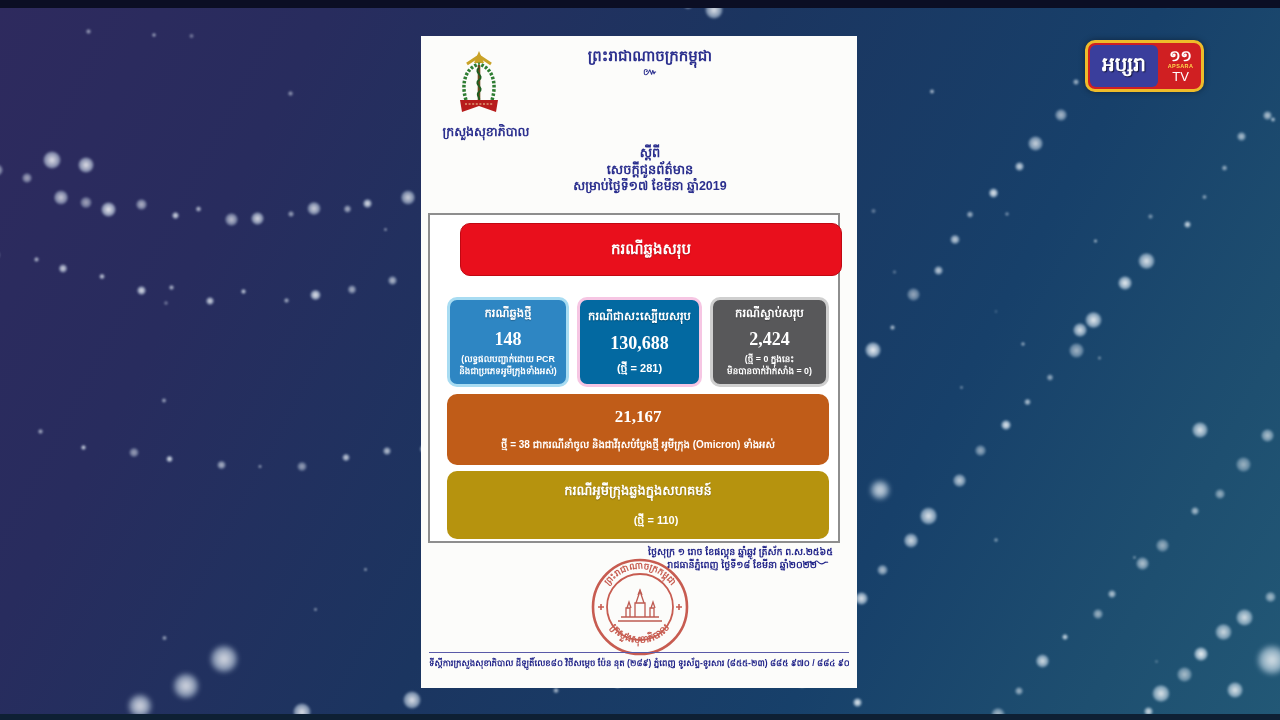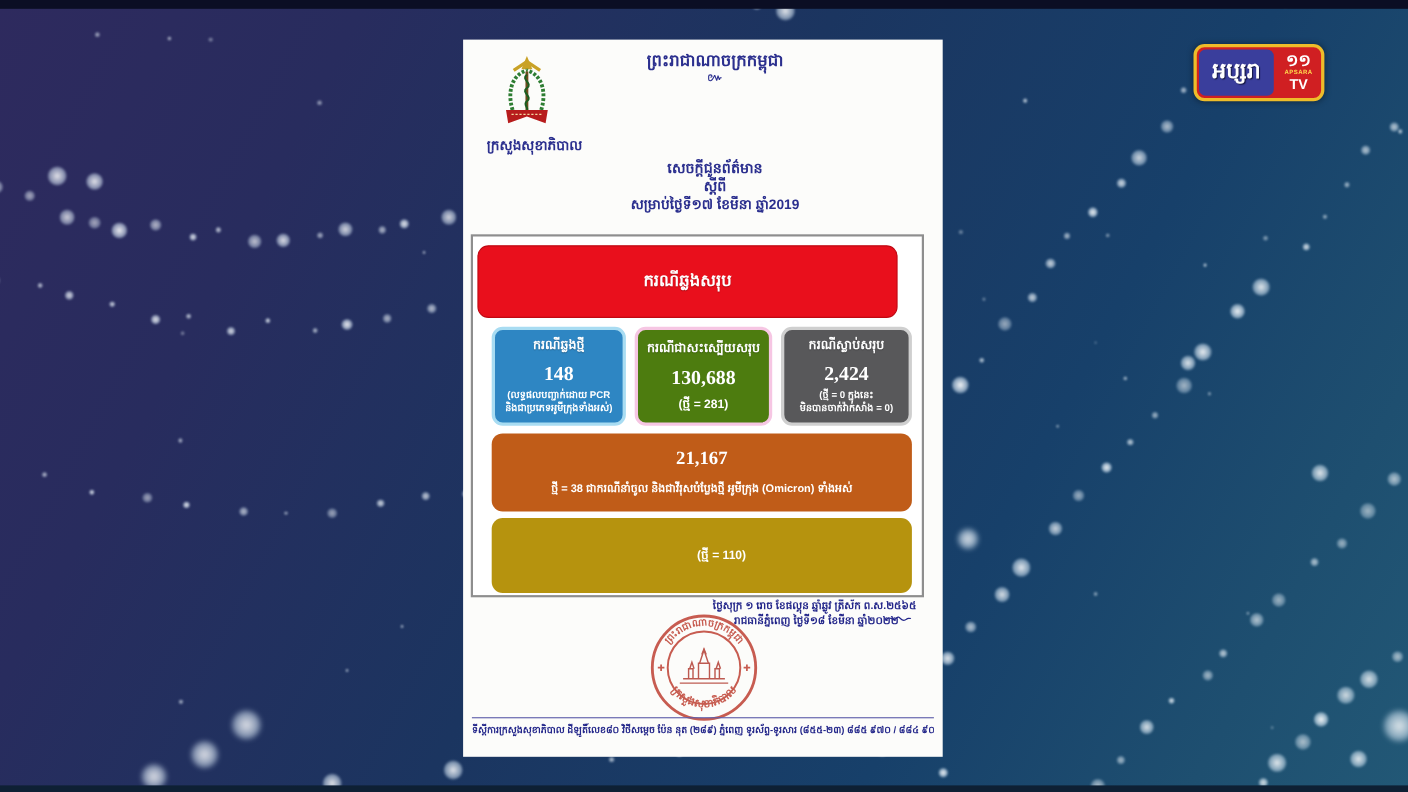--- a/index.html
+++ b/index.html
@@ -27,25 +27,25 @@
   .subj1{font-size:13px;}
   .subj2{font-size:12.5px;}
   
   .stats-card{position:absolute;left:7px;top:177px;width:412px;height:330px;box-sizing:border-box;
     border:2px solid #8e8e8e;background:#fff;}
   .sbox{position:absolute;box-sizing:border-box;border-radius:10px;color:#fff;text-align:center;
     display:flex;flex-direction:column;justify-content:space-evenly;overflow:hidden;}
   .sbox .lbl{font-weight:bold;white-space:nowrap;overflow:hidden;text-shadow:0 1px 1px rgba(0,0,0,0.25);}
   .sbox .val{font-family:"Liberation Serif",serif;font-weight:bold;line-height:1;}
   .sbox .note{font-weight:bold;line-height:1.35;}
-  .box-total{left:4px;top:8px;width:382px;height:66px;background:#e90f1c;border:1px solid #c00812;}
+  .box-total{left:30px;top:8px;width:382px;height:53px;background:#e90f1c;border:1px solid #c00812;}
   .box-total .lbl{font-size:15px;}
   .box-total .val{font-size:23px;}
   .box-new{left:17px;top:82px;width:122px;height:90px;background:#2e86c3;border:3px solid #a8dcf2;}
-  .box-recovered{left:147px;top:82px;width:125px;height:90px;background:#4d7c0f;border:3px solid #f6c6e3;}
+  .box-recovered{left:147px;top:82px;width:125px;height:90px;background:#0369a1;border:3px solid #f6c6e3;}
   .box-deaths{left:280px;top:82px;width:119px;height:90px;background:#58585a;border:3px solid #cfcfcf;}
   .row3 .lbl, .box-new .lbl,.box-recovered .lbl,.box-deaths .lbl{font-size:11.5px;}
   .box-new .val,.box-recovered .val,.box-deaths .val{font-size:18px;}
   .box-new .note,.box-deaths .note{font-size:8.8px;}
   .box-recovered .note{font-size:11px;}
   .box-imported{left:17px;top:179px;width:382px;height:71px;background:#c05c18;}
   .box-imported .lbl{font-size:13.5px;}
   .box-imported .val{font-size:17px;}
   .box-imported .note{font-size:10px;white-space:nowrap;}
   .box-community{left:17px;top:256px;width:382px;height:68px;background:#b6930e;}
@@ -62,21 +62,21 @@
     padding-top:5px;text-align:center;font-size:8.6px;font-weight:bold;color:#23268a;white-space:nowrap;overflow:hidden;}
   
   .tv-logo{position:absolute;left:1085px;top:40px;width:119px;height:52px;z-index:3;box-sizing:border-box;
     background:#d01f22;border:3px solid #eebc2a;border-radius:10px;display:flex;align-items:stretch;
     box-shadow:0 0 6px rgba(0,0,0,0.4);}
   .tv-kh{flex:0 0 68px;margin:2px;background:#3a3e9c;border-radius:6px;color:#fff;font-weight:bold;font-size:20px;
     display:flex;align-items:center;justify-content:center;text-shadow:1px 1px 1px #14163f;overflow:hidden;}
   .tv-right{flex:1;display:flex;flex-direction:column;align-items:center;justify-content:center;color:#fff;line-height:1.05;overflow:hidden;}
   .tv-num{font-size:15px;font-weight:bold;}
   .tv-apsara{font-size:5.5px;color:#ffd94d;letter-spacing:0.4px;font-weight:bold;}
-  .tv-tv{font-size:13px;font-weight:bold;}
+  .tv-tv{font-size:13px;font-weight:normal;}
 </style>
 </head>
 <body>
 
 <div id="bokeh">
     <div class="dot" style="left: -8.6469px; top: 164.382px; height: 11.3501px; width: 11.3501px; opacity: 0.689022; filter: blur(1.2px);"></div>
     <div class="dot" style="left: 21.6012px; top: 173.148px; height: 9.92009px; width: 9.92009px; opacity: 0.647384; filter: blur(1.2px);"></div>
     <div class="dot" style="left: 53.5065px; top: 190.276px; height: 14.3852px; width: 14.3852px; opacity: 0.799871; filter: blur(1.2px);"></div>
     <div class="dot" style="left: 80.4034px; top: 196.757px; height: 11.5612px; width: 11.5612px; opacity: 0.6363; filter: blur(1.2px);"></div>
     <div class="dot" style="left: 100.951px; top: 201.616px; height: 15.1701px; width: 15.1701px; opacity: 0.955788; filter: blur(1.2px);"></div>
@@ -240,22 +240,22 @@
   </svg>
 
   <div class="gov-header">
     <div class="khb gov-line1">ព្រះរាជាណាចក្រកម្ពុជា</div>
     <div class="khb gov-orn">៚</div>
   </div>
 
   <div class="khb moh-name">ក្រសួងសុខាភិបាល</div>
 
   <div class="subject">
+    <div class="khb subj1">ស្តីពី</div>
     <div class="khb subj1">សេចក្តីជូនព័ត៌មាន</div>
-    <div class="khb subj1">ស្តីពី</div>
     <div class="khb subj2">សម្រាប់ថ្ងៃទី១៧ ខែមីនា ឆ្នាំ2019</div>
   </div>
 
   <div class="stats-card">
 
     <div class="sbox box-total">
       <div class="lbl">ករណីឆ្លងសរុប</div>
     </div>
 
     <div class="sbox box-new">
@@ -281,20 +281,21 @@
         <div>មិនបានចាក់វ៉ាក់សាំង = 0)</div>
       </div>
     </div>
 
     <div class="sbox box-imported">
       <div class="val">21,167</div>
       <div class="note">ថ្មី = 38 ជាករណីនាំចូល និងជាវីរុសបំប្លែងថ្មី អូមីក្រុង (Omicron) ទាំងអស់</div>
     </div>
 
     <div class="sbox box-community">
+      <div class="lbl">ករណីអូមីក្រុងឆ្លងក្នុងសហគមន៍</div>
       <div class="note">(ថ្មី = 110)</div>
     </div>
 
   </div>
 
   <div class="dateline">
     <div class="dl1">ថ្ងៃសុក្រ ១ រោច ខែផល្គុន ឆ្នាំឆ្លូវ ត្រីស័ក ព.ស.២៥៦៥</div>
     <div class="dl2">រាជធានីភ្នំពេញ ថ្ងៃទី១៨ ខែមីនា ឆ្នាំ២០២២</div>
   </div>
 

